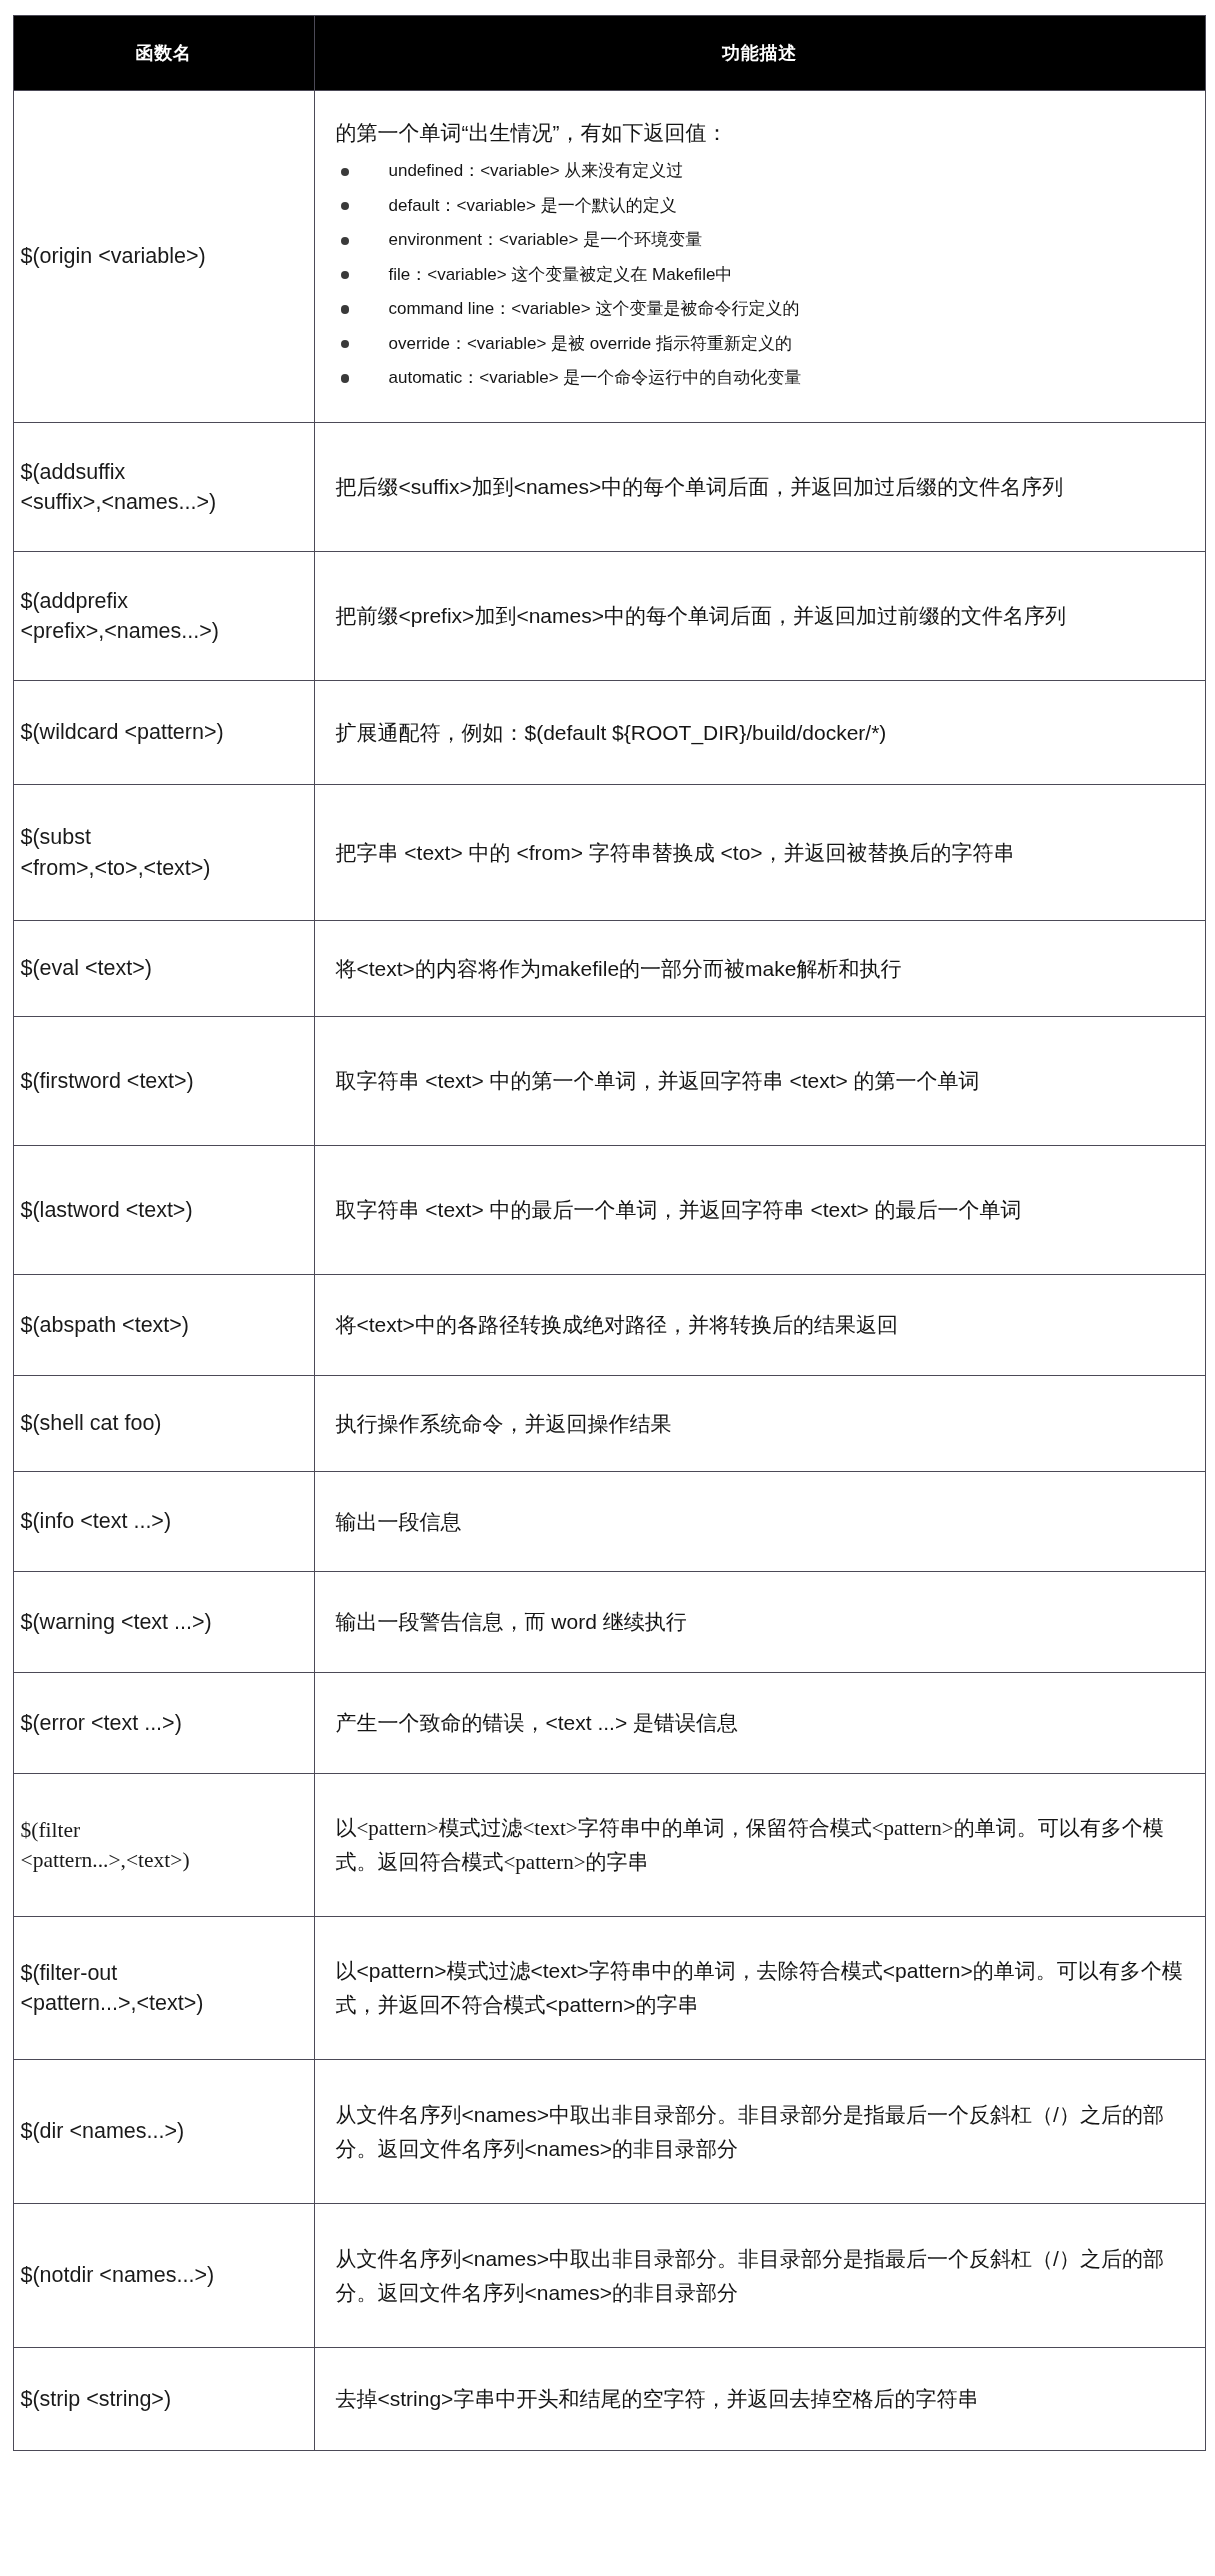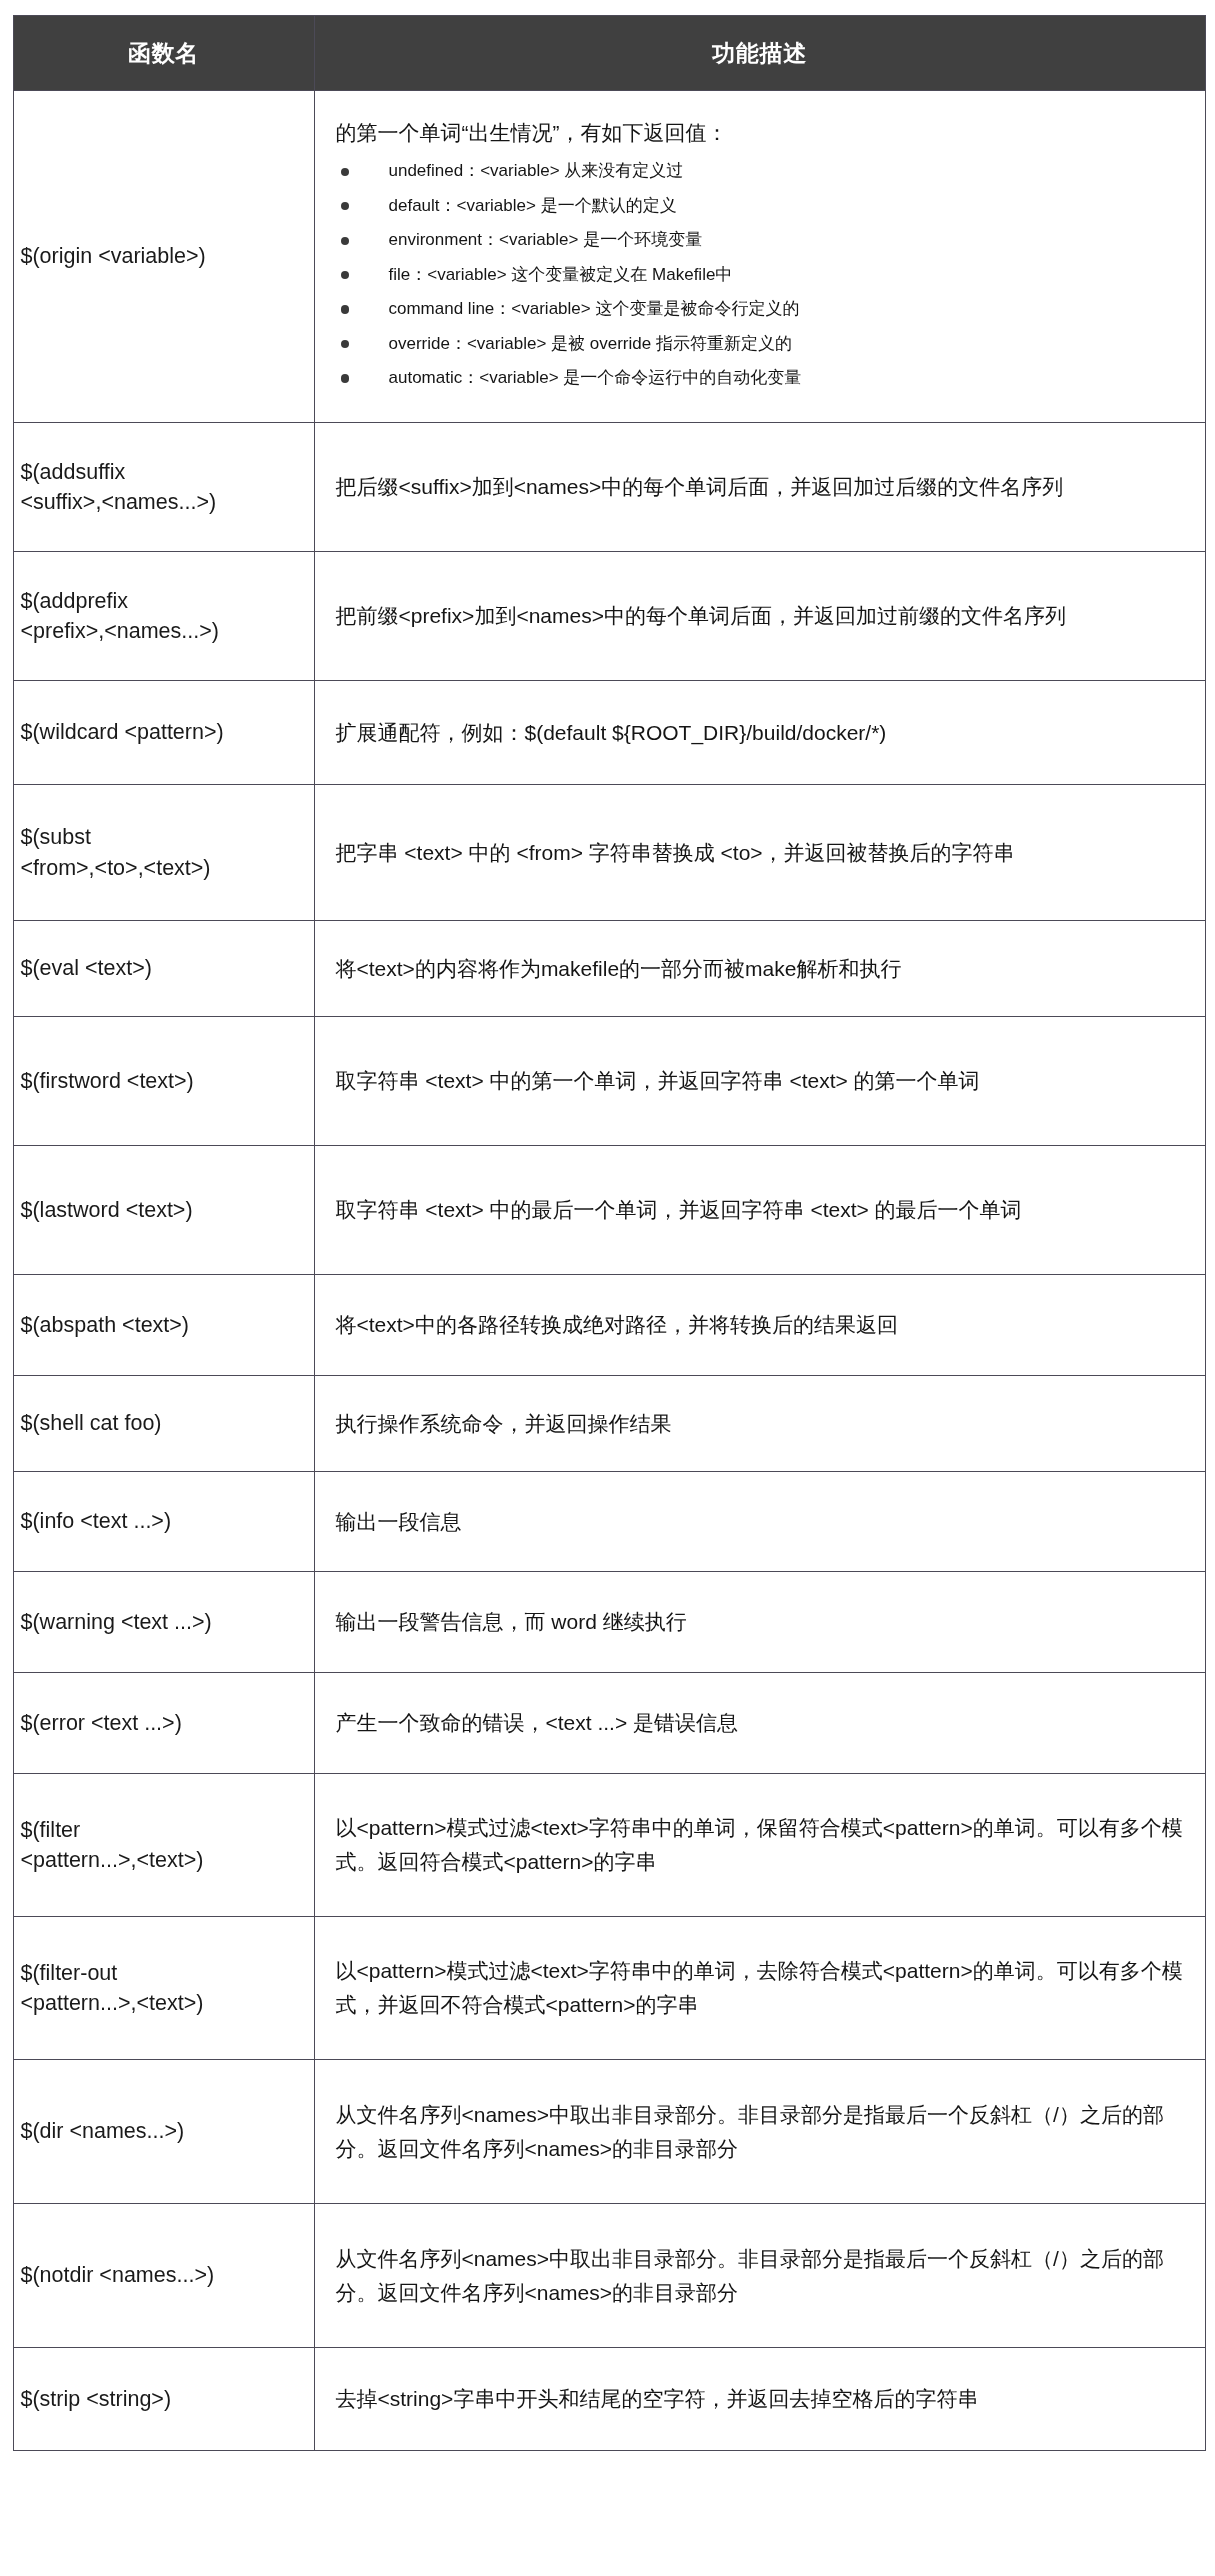--- a/index.html
+++ b/index.html
@@ -29,24 +29,24 @@
   table.fn-table col.c-desc { width: 891px; }
 
   table.fn-table th,
   table.fn-table td {
     border: 1.4px solid #4c4a57;
     vertical-align: middle;
     box-sizing: border-box;
   }
 
   thead th {
-    background: #404040;
+    background: #000000;
     color: #ffffff;
     font-weight: bold;
-    font-size: 23px;
+    font-size: 18px;
     height: 75px;
     padding: 5.5px 11px;
     text-align: center;
     letter-spacing: 0.7px;
   }
 
   td.fn-name {
     font-size: 21.5px;
     color: #1a1a1a;
     line-height: 1.42;
@@ -104,21 +104,21 @@
   tr.r-word td        { height: 154px; }
   tr.r-subst td       { height: 136px; }
   tr.r-eval td        { height: 96px; }
   tr.r-firstword td   { height: 129px; }
   tr.r-lastword td    { height: 129px; }
   tr.r-abspath td     { height: 101px; }
   tr.r-shell td       { height: 96px; }
   tr.r-info td        { height: 100px; }
   tr.r-warning td     { height: 101px; }
   tr.r-error td       { height: 101px; }
-  tr.r-filter td      { height: 143px; }
+  tr.r-filter td      { height: 143px; font-family: Liberation Serif, serif; }
   tr.r-filterout td   { height: 143px; }
   tr.r-dir td         { height: 144px; }
   tr.r-notdir td      { height: 144px; }
   tr.r-strip td       { height: 103px; }
 </style>
 </head>
 <body>
 
 <div id="sheet">
   <table class="fn-table">

